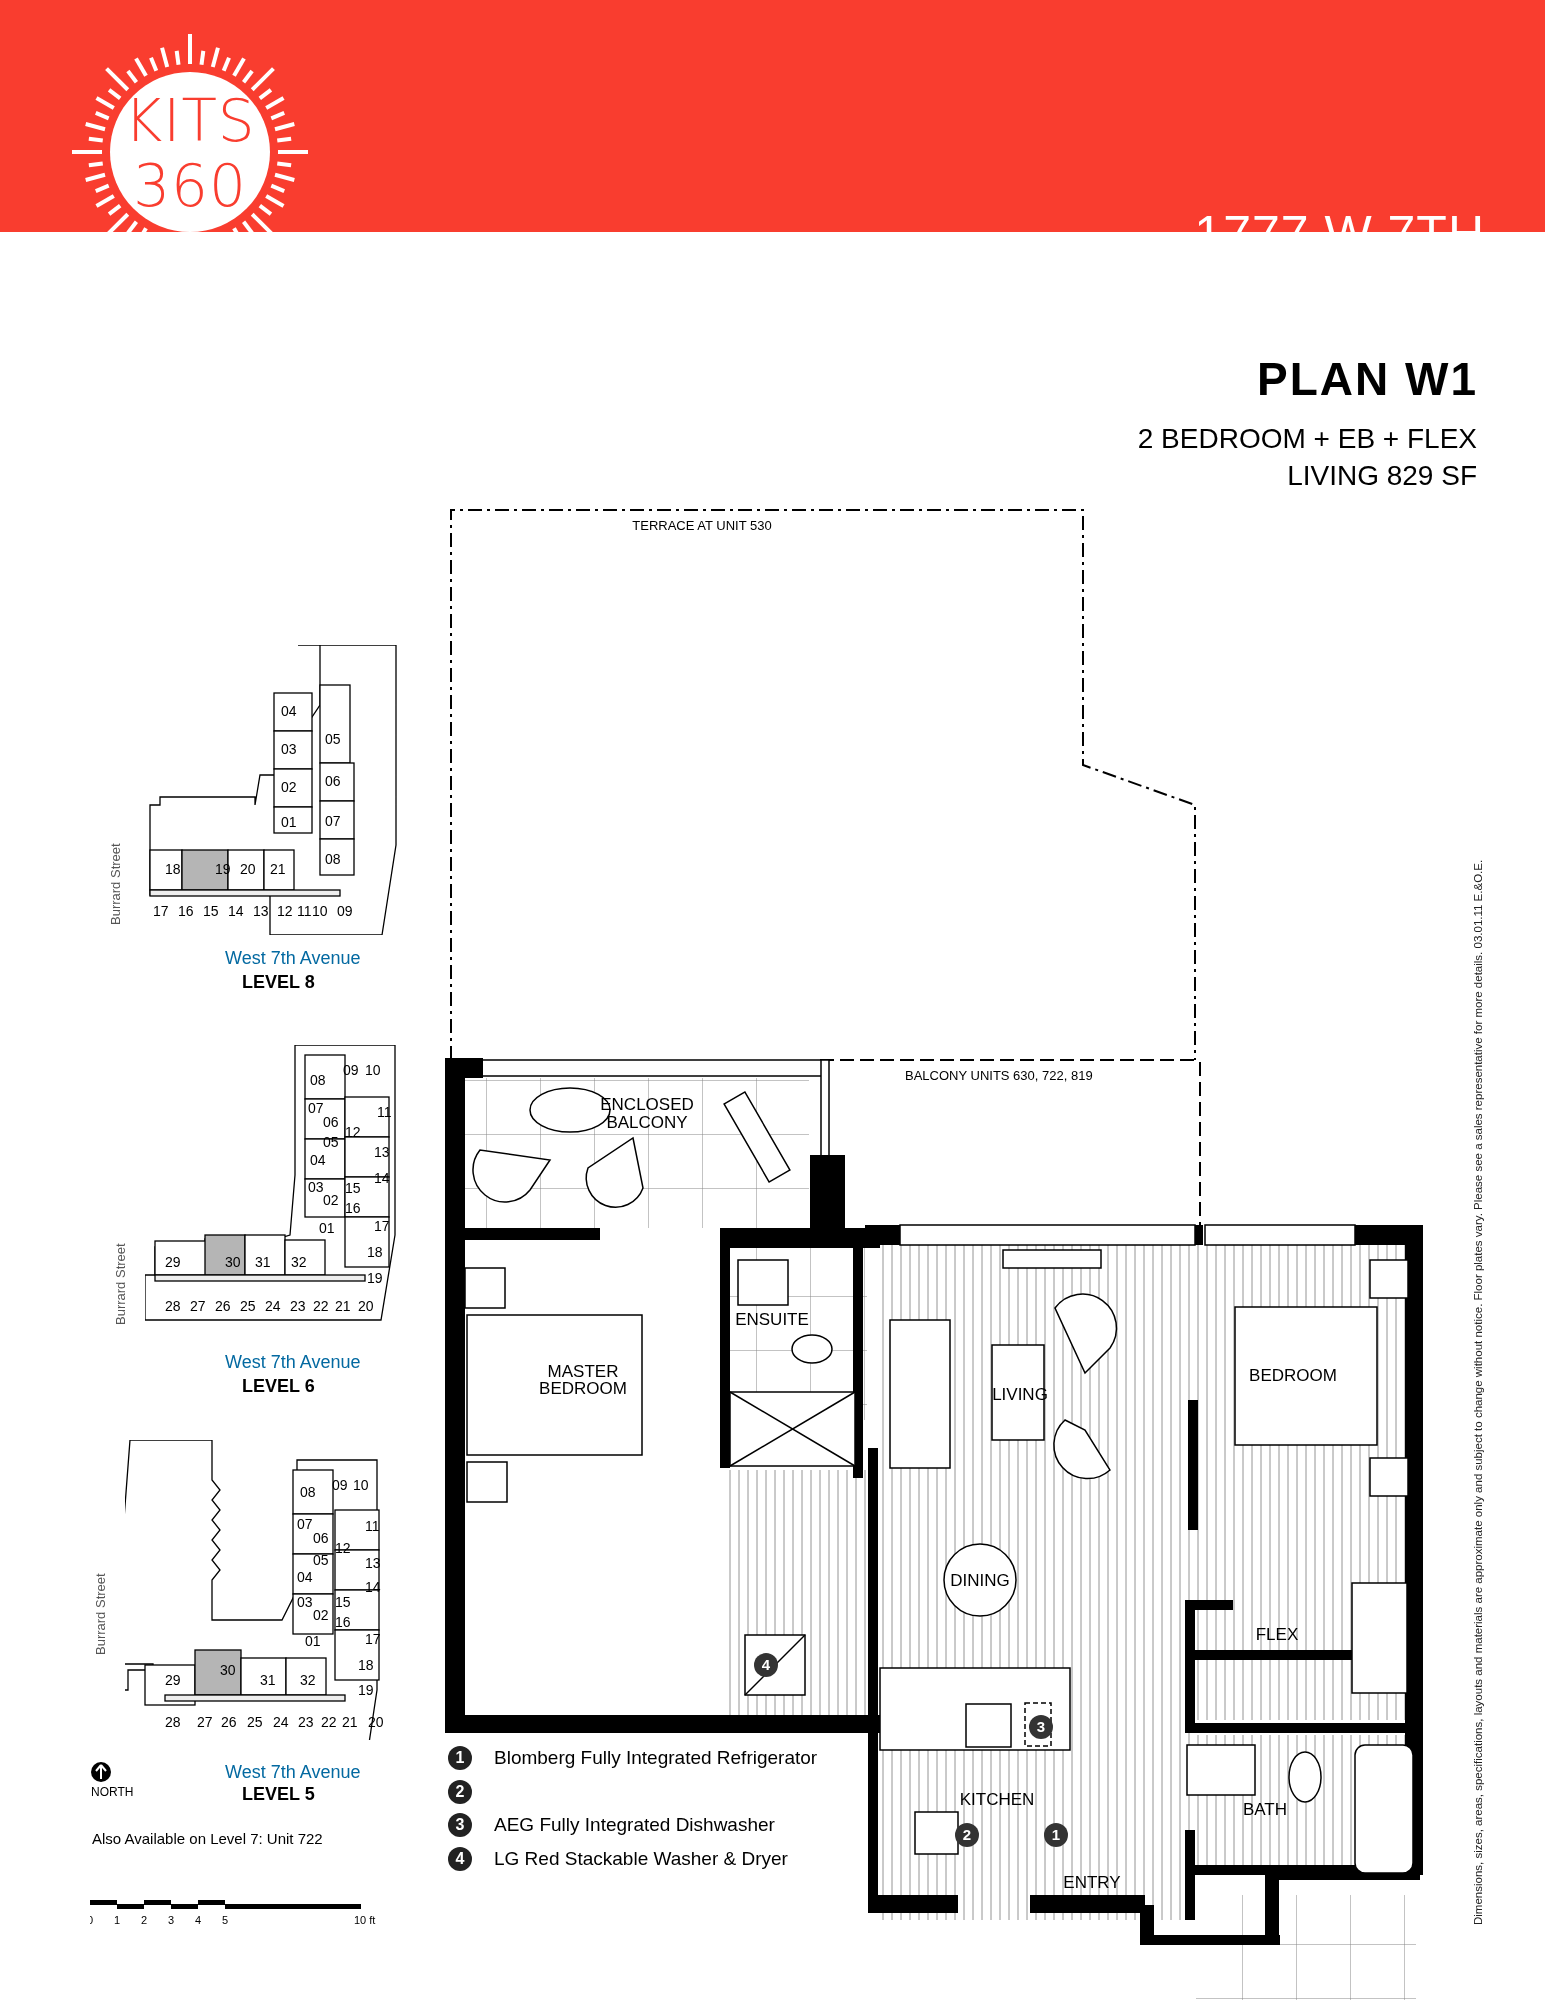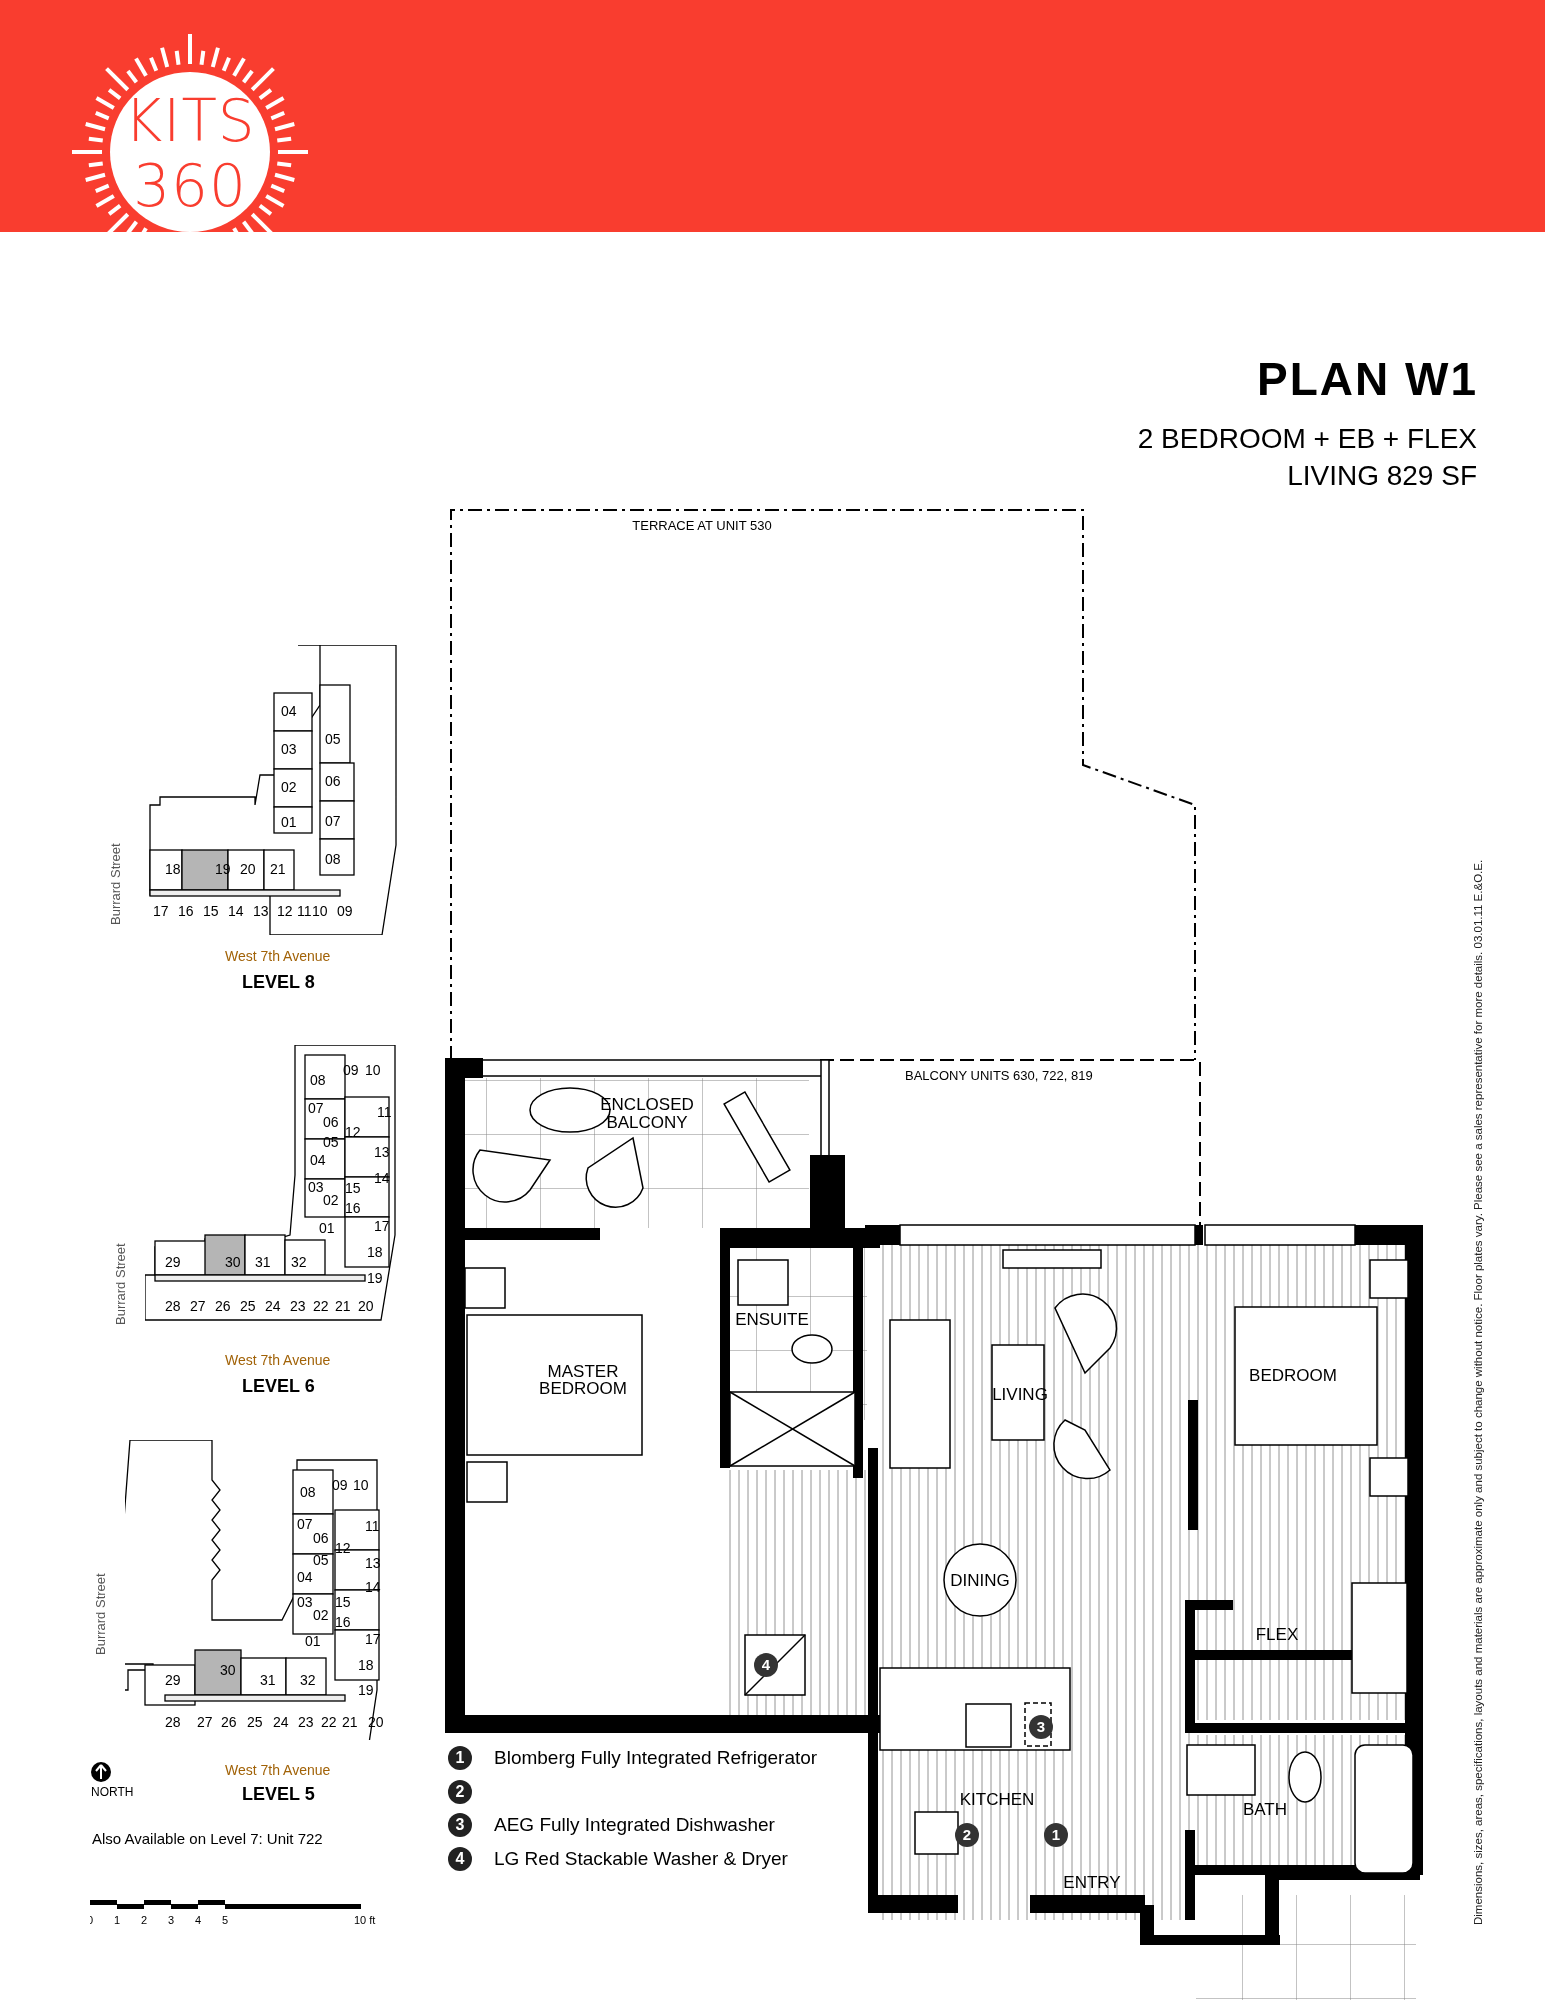--- a/index.html
+++ b/index.html
@@ -8,21 +8,21 @@
   .logo { position: absolute; left: 70px; top: 30px; width: 240px; height: 240px; }
   .logo-text { position: absolute; left: 0; width: 240px; text-align: center; color: #f93d2f; font-family: "DejaVu Sans", sans-serif; font-weight: 200; font-size: 58px; line-height: 58px; letter-spacing: 1px; }
   .address { position: absolute; right: 60px; top: 205px; color: #fff; font-size: 50px; font-weight: normal; letter-spacing: 1px; }
   .plan-title { position: absolute; right: 67px; top: 352px; font-size: 46px; font-weight: bold; letter-spacing: 2px; }
   .plan-sub { position: absolute; right: 68px; font-size: 28px; text-align: right; }
   .sub1 { top: 423px; margin-left: 40px; }
   .sub2 { top: 460px; }
   .keyplan { position: absolute; left: 95px; }
   .keyplan svg text { font-family: "Liberation Sans", sans-serif; }
   .street-v { position: absolute; font-size: 13px; color: #555; transform: rotate(-90deg); transform-origin: left top; white-space: nowrap; }
-  .street-h { position: absolute; font-size: 14px; color: #a16207; white-space: nowrap; }
+  .street-h { position: absolute; font-size: 18px; color: #0369a1; white-space: nowrap; }
   .level-label { position: absolute; font-size: 18px; font-weight: bold; white-space: nowrap; }
   .also { position: absolute; left: 92px; top: 1830px; font-size: 15px; }
   .north { position: absolute; left: 91px; top: 1762px; }
   .north-label { position: absolute; left: 91px; top: 1785px; font-size: 12px; }
   .scale { position: absolute; left: 90px; top: 1900px; }
   .legend { position: absolute; left: 448px; top: 1745px; }
   .legend-item { display: flex; align-items: flex-start; margin-bottom: 8px; }
   .legend-num { width: 24px; height: 24px; border-radius: 50%; background: #222; color: #fff; font-weight: bold; font-size: 16px; text-align: center; line-height: 24px; margin-right: 22px; flex: 0 0 24px; margin-top: 1px; }
   .legend-text { font-size: 19px; line-height: 26px; width: 360px; }
   .disclaimer { position: absolute; left: 1472px; top: 1925px; transform: rotate(-90deg); transform-origin: left top; font-size: 11.5px; white-space: nowrap; color: #222; }
@@ -83,20 +83,21 @@
           <line x1="196.21023553303058" y1="77.99999999999996" x2="213.53074360871935" y2="67.99999999999994"></line>
           <line x1="201.30139886099323" y1="88.32385795187213" x2="214.23571231615125" y2="82.96628989876086"></line>
           <line x1="205.00147271343798" y1="99.2239240309781" x2="224.31998923921935" y2="94.04754312892767"></line>
           <line x1="207.24714780089533" y1="110.51369508463546" x2="221.12737586012867" y2="108.68632839355473"></line>
         </g>
       <circle cx="120" cy="122" r="80" fill="#fff"></circle>
     </svg>
     <div class="logo-text" style="top:62px;">KITS</div>
     <div class="logo-text" style="top:127px;">360</div>
   </div>
+  <div class="address">1777 W 7TH</div>
 </div>
 
 <div class="plan-title">PLAN W1</div>
 <div class="plan-sub sub1">2 BEDROOM + EB + FLEX</div>
 <div class="plan-sub sub2">LIVING 829 SF</div>
 
 <div class="keyplan" style="left:140px; top:645px;">
   <svg width="280" height="290" viewBox="0 0 280 290" stroke="#000" stroke-width="1.3" fill="#fff">
     <path d="M158 0 h98 v200 l-14 90 h-112 v-40 h-120 v-90 h10 v-8 h95 v8 l5 -30 h40 v-40 l20 -30 v-60 z"></path>
     <rect x="134" y="48" width="38" height="38"></rect>

